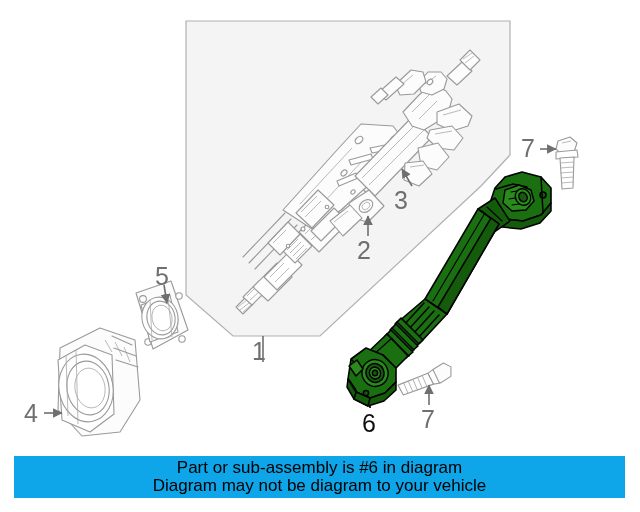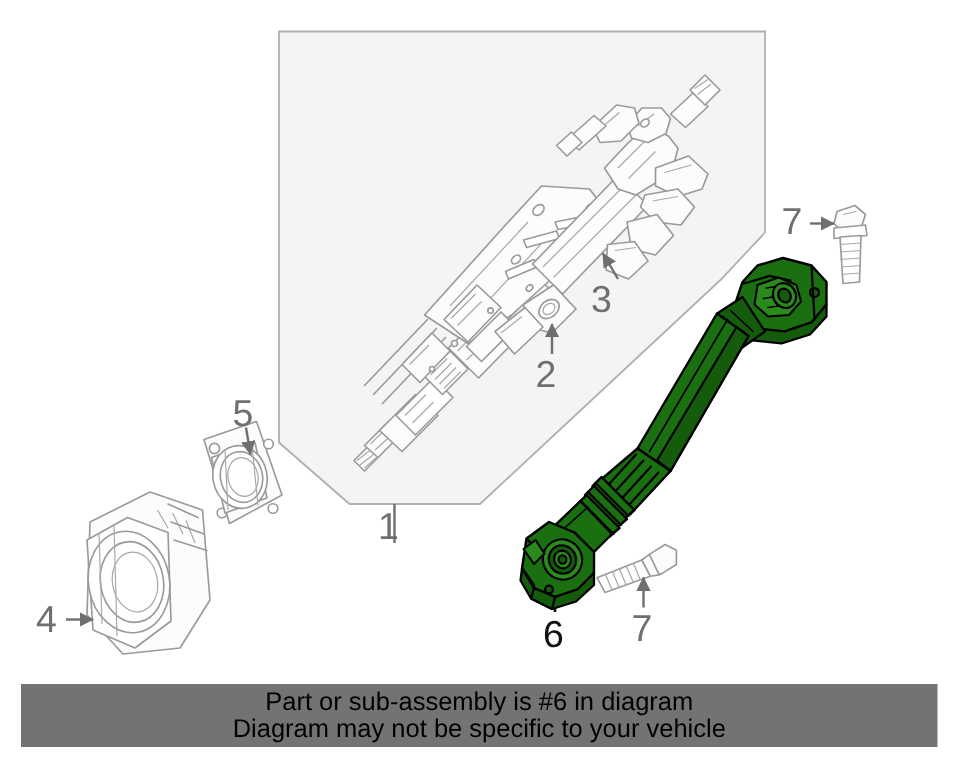--- a/index.html
+++ b/index.html
@@ -11,21 +11,21 @@
     position:relative;
   }
   #stage{position:absolute;left:0;top:0;width:640px;height:512px;}
   svg.layer{position:absolute;left:0;top:0;width:640px;height:512px;}
 
   
   #banner{
     position:absolute;
     left:14px;top:456px;
     width:611px;height:42px;
-    background:#737373;
+    background:#0ea5e9;
     display:flex;flex-direction:column;
     align-items:center;justify-content:center;
     line-height:1.08;
   }
   #banner .bline{
     color:#000000;
     font-size:17px;
     font-family:"Liberation Sans", sans-serif;
     white-space:nowrap;
     letter-spacing:0px;
@@ -266,16 +266,16 @@
   <div class="callout" style="left:357px;top:238px;">2</div>
   <div class="callout" style="left:394px;top:188px;">3</div>
   <div class="callout" style="left:24px;top:401px;">4</div>
   <div class="callout" style="left:155px;top:264px;">5</div>
   <div class="callout dark" style="left:362px;top:411px;">6</div>
   <div class="callout" style="left:521px;top:136px;">7</div>
   <div class="callout" style="left:421px;top:407px;">7</div>
 
   <div id="banner">
     <div class="bline">Part or sub-assembly is #6 in diagram</div>
-    <div class="bline">Diagram may not be specific to your vehicle</div>
+    <div class="bline">Diagram may not be diagram to your vehicle</div>
   </div>
 
 </div>
 
 </body></html>

